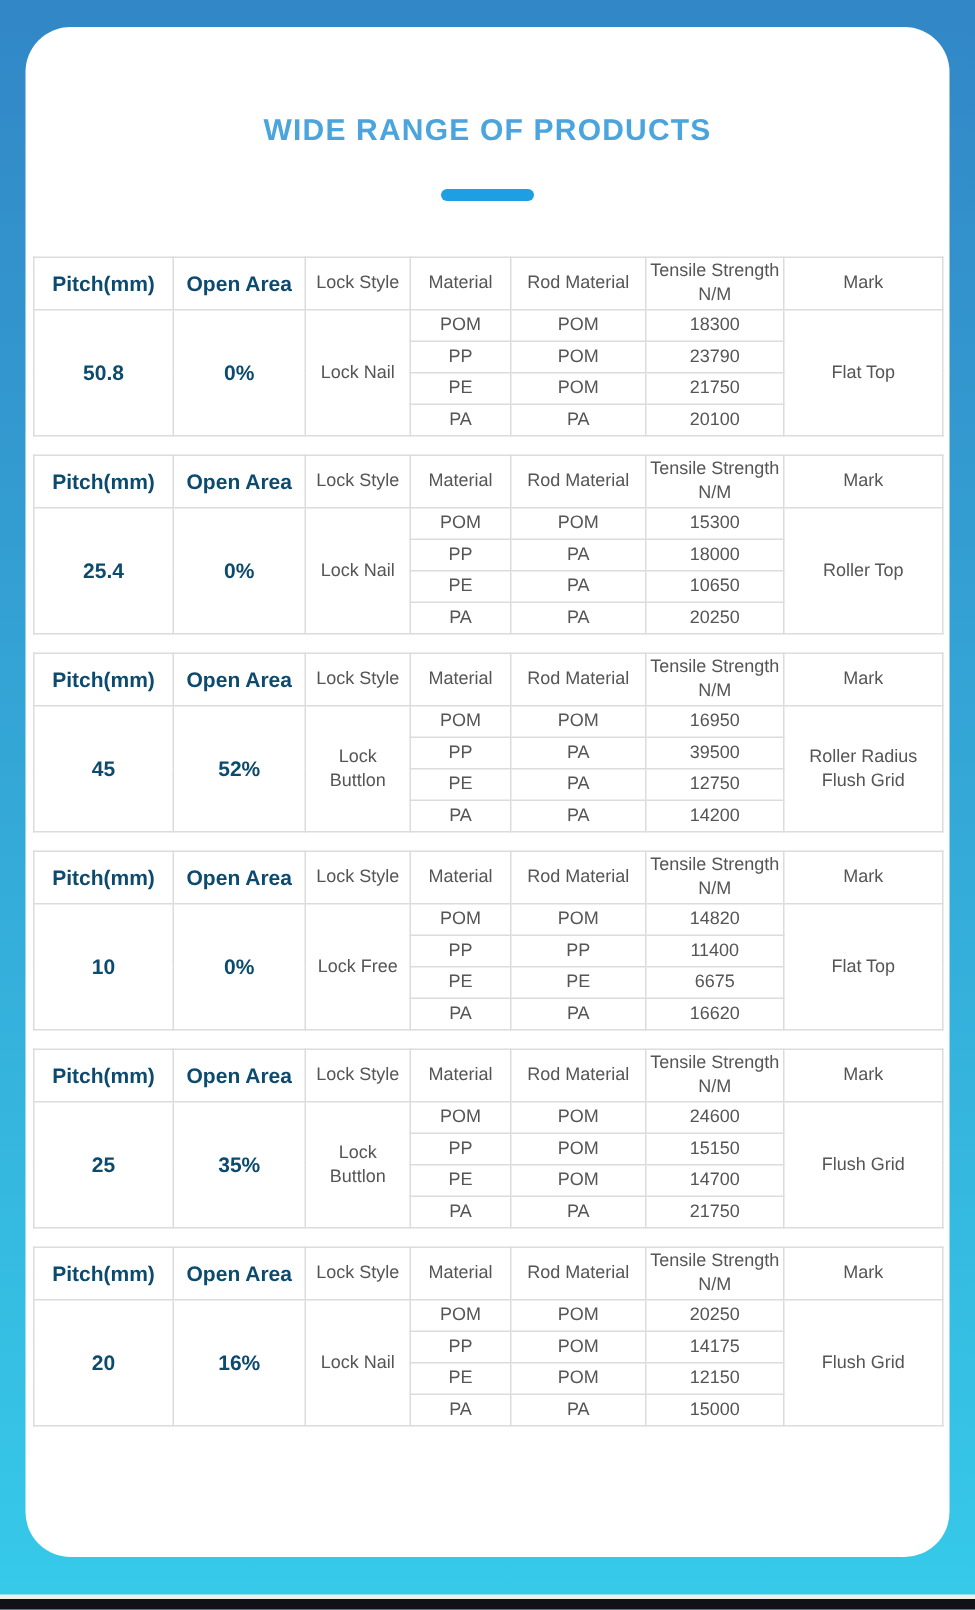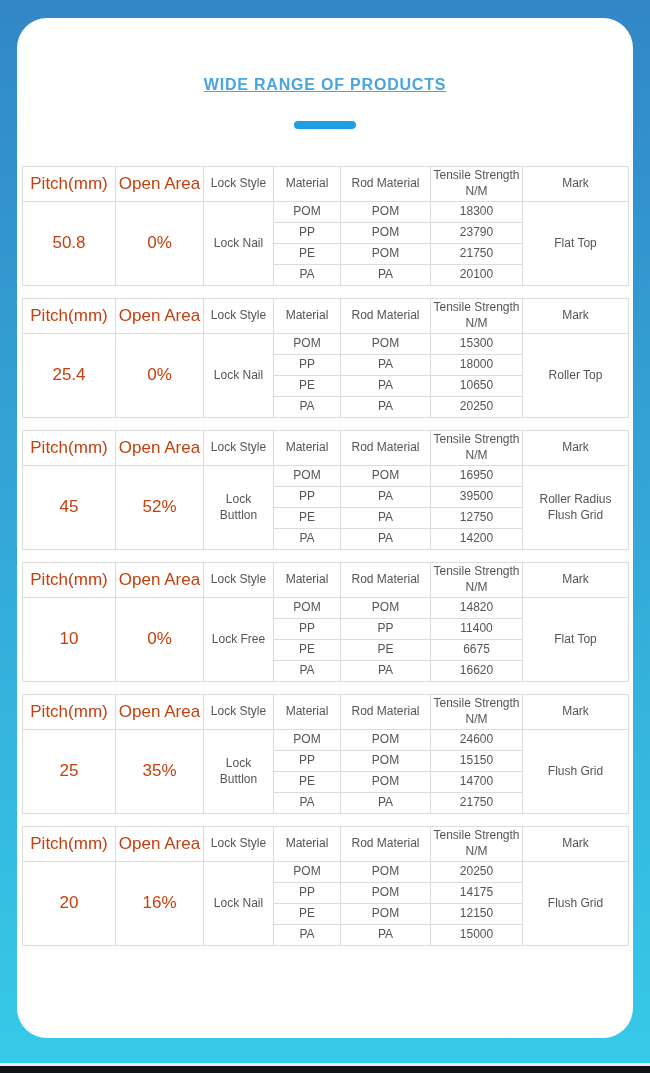--- a/index.html
+++ b/index.html
@@ -21,25 +21,24 @@
     width: 616px;
     height: 1020px;
     background: #ffffff;
     border-radius: 30px;
     box-sizing: border-box;
     padding: 0 5px;
   }
   .subtitle {
     margin-top: 58px;
     text-align: center;
-    font-size: 16px;
+    font-size: 20px;
     font-weight: bold;
     letter-spacing: 0.8px;
     color: var(--subtitle-blue, #4AA5DF);
-    text-decoration: underline;
   }
   .title {
     margin-top: 9px;
     text-align: center;
     font-size: 42px;
     font-weight: bold;
     color: #0c0c0c;
     white-space: pre;
     letter-spacing: 0.5px;
   }
@@ -67,23 +66,23 @@
     text-align: center;
     vertical-align: middle;
     padding: 0 2px;
     line-height: 1.3;
     font-weight: normal;
     background: #ffffff;
   }
   .spec-table th { height: 34px; }
   .spec-table td { height: 20px; }
   .spec-table .b {
-    font-weight: normal;
-    color: #c2410c;
-    font-size: 17px;
+    font-weight: bold;
+    color: #0c4a6e;
+    font-size: 14px;
   }
   .strip-light {
     position: absolute;
     left: 0;
     right: 0;
     bottom: 7px;
     height: 3px;
     background: #ECEFEA;
   }
   .strip-dark {

